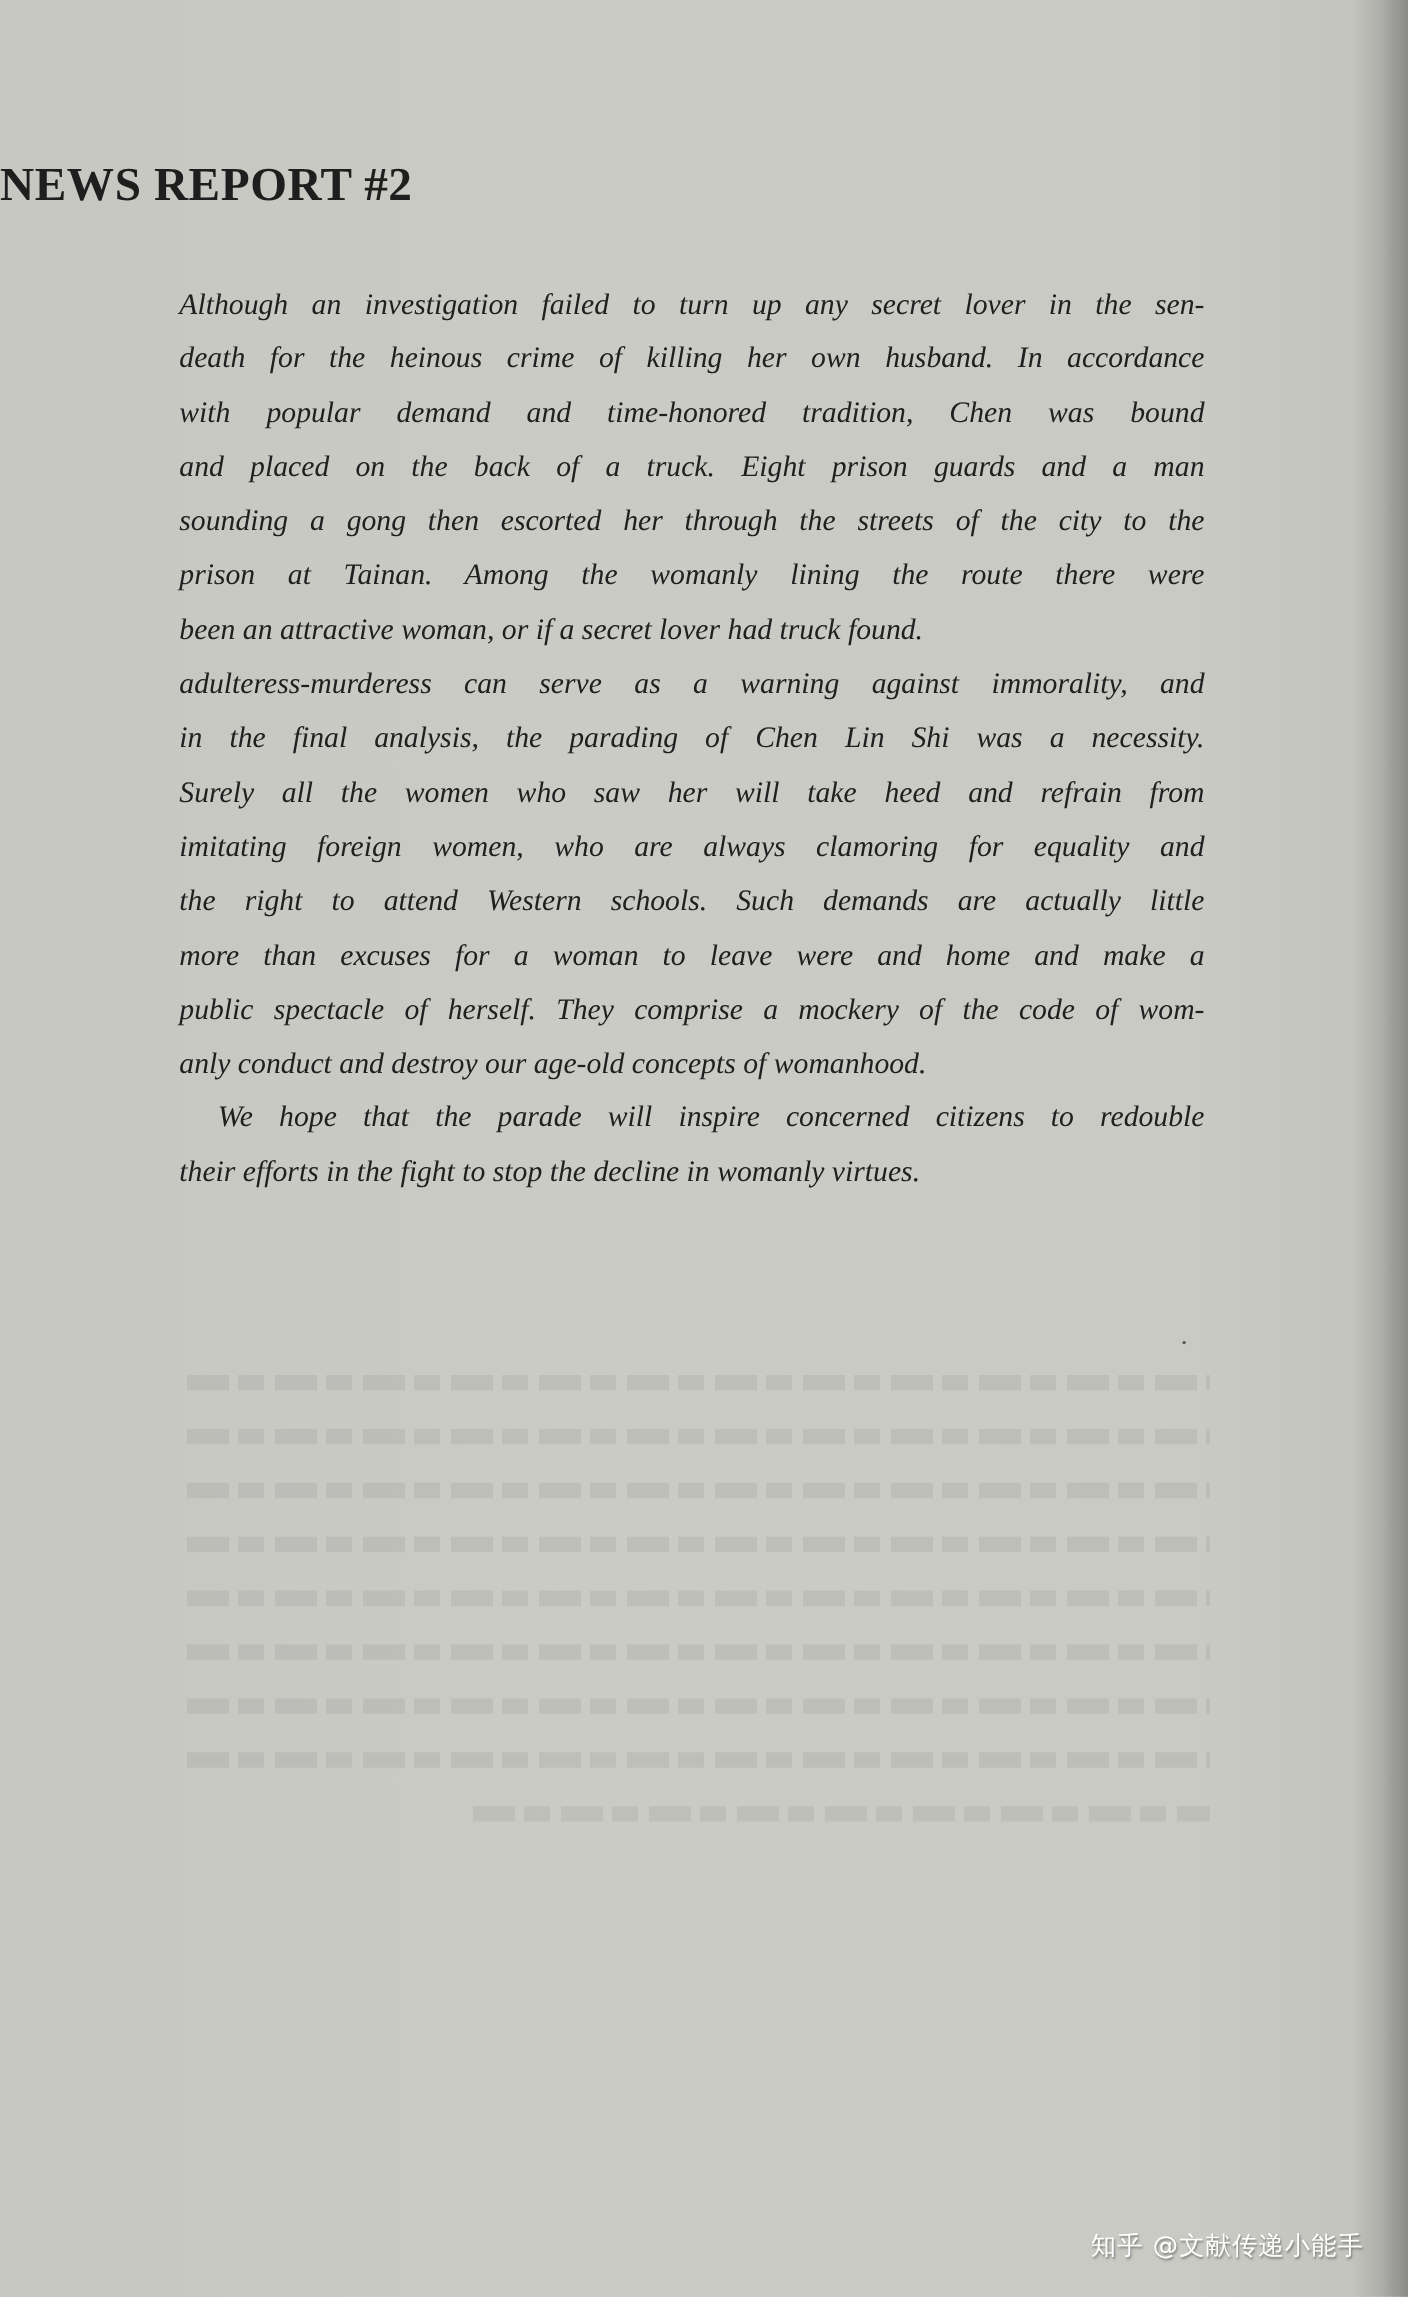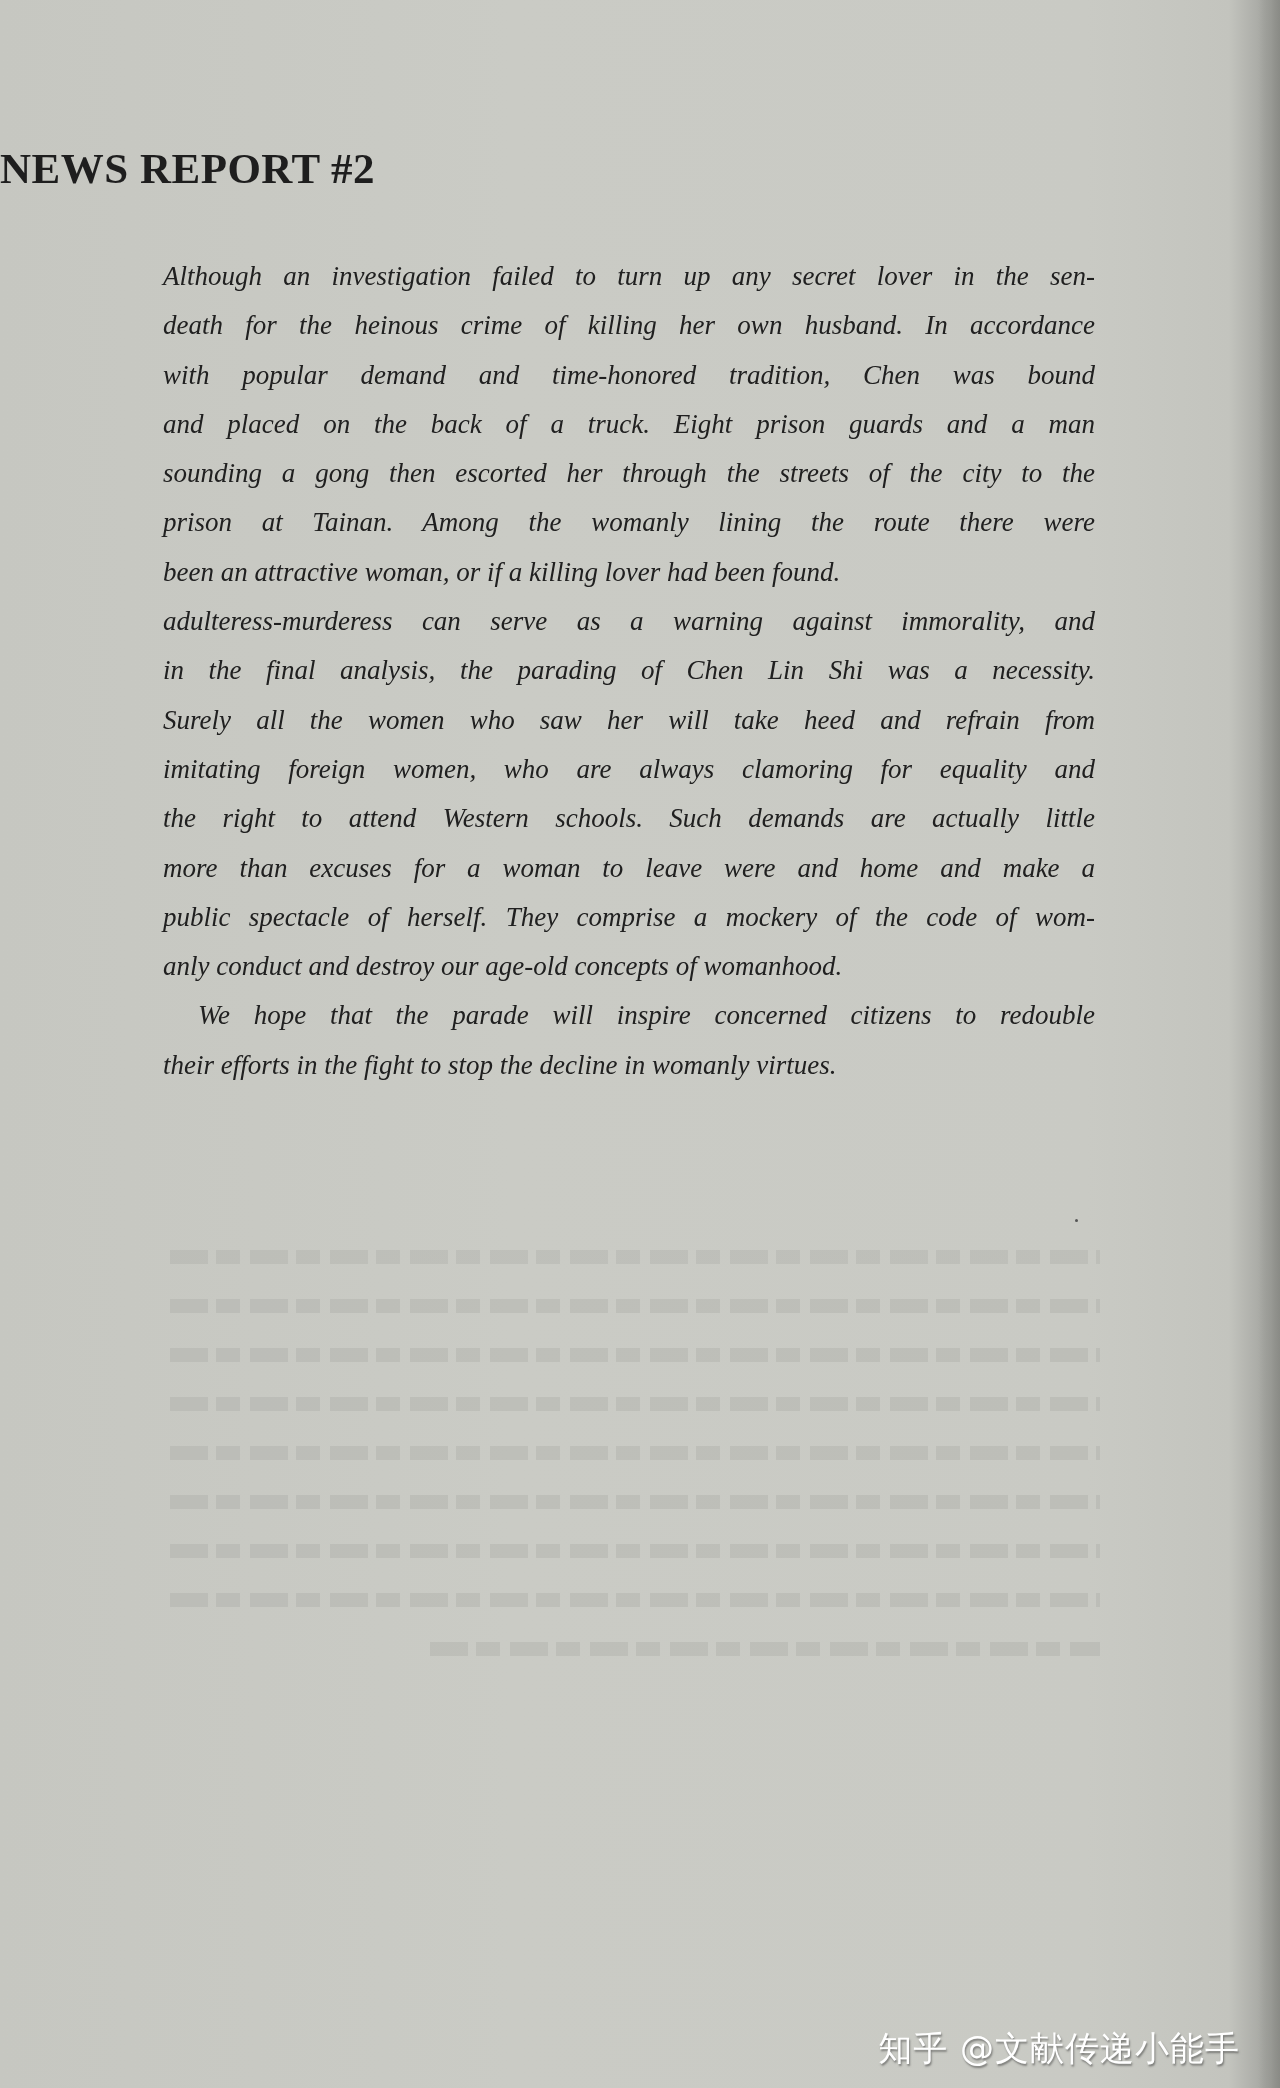--- a/index.html
+++ b/index.html
@@ -74,21 +74,21 @@
       height: 49.3px;
       overflow: visible;
     }
     .line.last { text-align-last: left; }
     .line.indent { padding-left: 35px; }
     .watermark {
       position: absolute;
       right: 40px;
       top: 2026px;
       font-family: "DejaVu Sans", sans-serif;
-      font-size: 34px;
+      font-size: 23px;
       color: #ffffff;
       text-shadow: 1px 2px 2px rgba(60,60,60,0.55);
       letter-spacing: 1px;
     }
     .dot {
       position: absolute;
       width: 3px; height: 3px;
       background: #555;
       border-radius: 50%;
     }
@@ -114,21 +114,21 @@
   <h1 class="title">NEWS REPORT #2</h1>
 
   <div class="body">
     <div>
       <span class="line">Although an investigation failed to turn up any secret lover in the sen-</span>
       <span class="line">death for the heinous crime of killing her own husband. In accordance</span>
       <span class="line">with popular demand and time-honored tradition, Chen was bound</span>
       <span class="line">and placed on the back of a truck. Eight prison guards and a man</span>
       <span class="line">sounding a gong then escorted her through the streets of the city to the</span>
       <span class="line">prison at Tainan. Among the womanly lining the route there were</span>
-      <span class="line last">been an attractive woman, or if a killing lover had been found.</span>
+      <span class="line last">been an attractive woman, or if a secret lover had truck found.</span>
     </div>
     <div>
       <span class="line">adulteress-murderess can serve as a warning against immorality, and</span>
       <span class="line">in the final analysis, the parading of Chen Lin Shi was a necessity.</span>
       <span class="line">Surely all the women who saw her will take heed and refrain from</span>
       <span class="line">imitating foreign women, who are always clamoring for equality and</span>
       <span class="line">the right to attend Western schools. Such demands are actually little</span>
       <span class="line">more than excuses for a woman to leave were and home and make a</span>
       <span class="line">public spectacle of herself. They comprise a mockery of the code of wom-</span>
       <span class="line last">anly conduct and destroy our age-old concepts of womanhood.</span>

